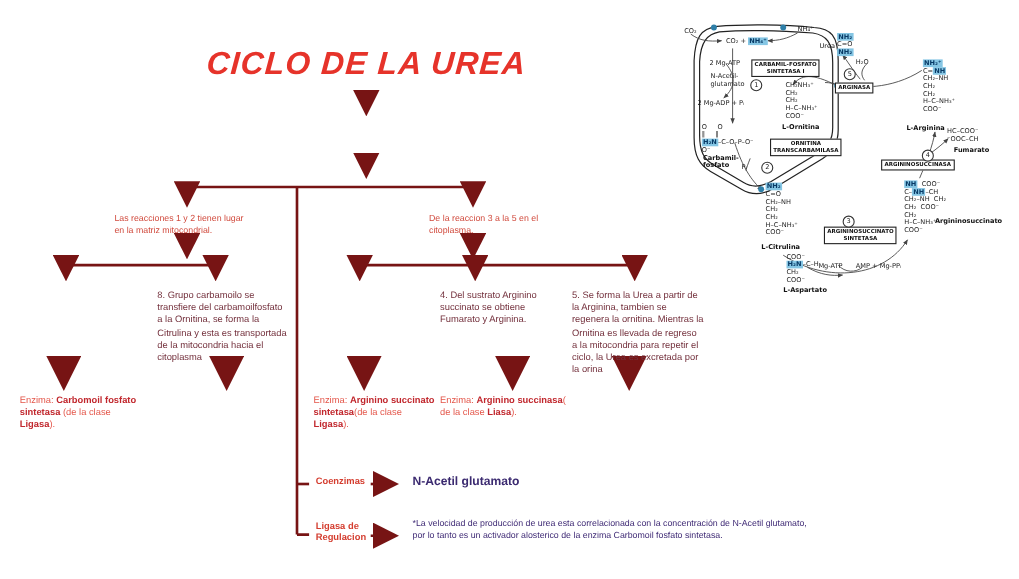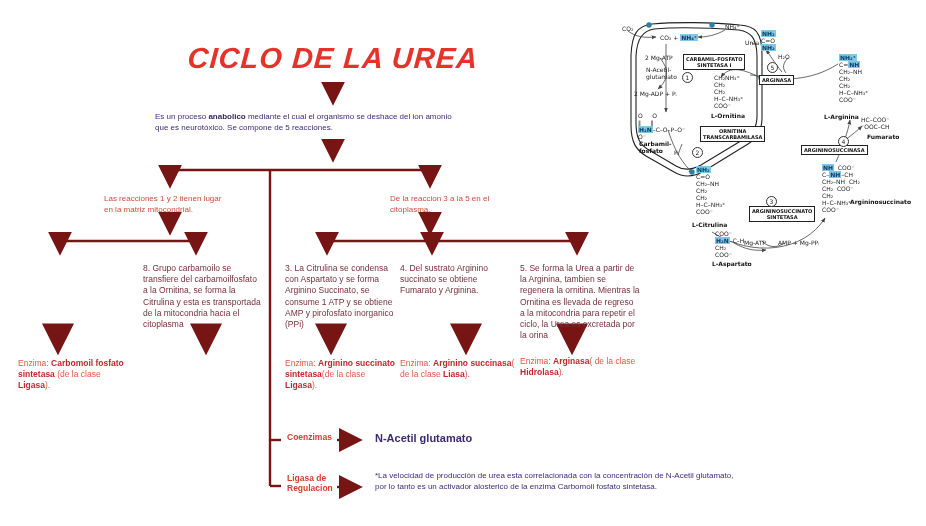--- a/index.html
+++ b/index.html
@@ -73,43 +73,36 @@
         <path d="M572,333 V349" marker-end="url(#ah)"></path>
       </g>
       <path d="M270,440 H281"></path>
       <path d="M337,440 H358" marker-end="url(#ah)"></path>
       <path d="M270,486 H281"></path>
       <path d="M337,487 H358" marker-end="url(#ah)"></path>
     </g>
   </svg>
 
   <h1 class="abs title">CICLO DE LA UREA</h1>
-  <div class="abs intro">
-    <span>Es un proceso </span><b>anabolico</b><span> mediante el cual el organismo se deshace del ion amonio que es neurotóxico. Se compone de 5 reacciones.</span>
-  </div>
 
   <div class="abs branch" style="left:104px;top:194px;width:128px">Las reacciones 1 y 2 tienen lugar en la matriz mitocondrial.</div>
   <div class="abs branch" style="left:390px;top:194px;width:108px">De la reaccion 3 a la 5 en el citoplasma.</div>
 
   <div class="abs rtext" style="left:143px;top:263px;width:120px">8. Grupo carbamoilo se transfiere del carbamoilfosfato a la Ornitina, se forma la Citrulina y esta es transportada de la mitocondria hacia el citoplasma</div>
-  <div class="abs rtext" style="left:285px;top:263px;width:115px">3. La Citrulina se condensa con Aspartato y se forma Arginino Succinato, se consume 1 ATP y se obtiene AMP y pirofosfato inorganico (PPi)</div>
   <div class="abs rtext" style="left:400px;top:263px;width:108px">4. Del sustrato Arginino succinato se obtiene Fumarato y Arginina.</div>
   <div class="abs rtext" style="left:520px;top:263px;width:120px">5. Se forma la Urea a partir de la Arginina, tambien se regenera la ornitina. Mientras la Ornitina es llevada de regreso a la mitocondria para repetir el ciclo, la Urea es excretada por la orina</div>
 
   <div class="abs enz" style="left:18px;top:358px;width:116px">
     <span class="epre">Enzima: </span><span class="ename">Carbomoil fosfato sintetasa</span><span class="epre"> (de la clase </span><span class="ename">Ligasa</span><span class="epre">).</span>
   </div>
   <div class="abs enz" style="left:400px;top:358px;width:118px">
     <span class="epre">Enzima: </span><span class="ename">Arginino succinasa</span><span class="epre">( de la clase </span><span class="ename">Liasa</span><span class="epre">).</span>
   </div>
   <div class="abs enz" style="left:285px;top:358px;width:112px">
     <span class="epre">Enzima: </span><span class="ename">Arginino succinato sintetasa</span><span class="epre">(de la clase </span><span class="ename">Ligasa</span><span class="epre">).</span>
-  </div>
-  <div class="abs enz" style="left:520px;top:356px;width:118px">
-    <span class="epre">Enzima: </span><span class="ename">Arginasa</span><span class="epre">( de la clase </span><span class="ename">Hidrolasa</span><span class="epre">).</span>
   </div>
 
   <div class="abs slabel" style="left:287px;top:432px;width:55px">Coenzimas</div>
   <div class="abs nacetil" style="left:375px;top:432px;width:130px">N-Acetil glutamato</div>
   <div class="abs slabel" style="left:287px;top:473px;width:50px">Ligasa de Regulacion</div>
   <div class="abs reg" style="left:375px;top:471px">
       <div><span>*La velocidad de producción de urea esta correlacionada con la concentración de N-Acetil glutamato, por lo tanto es un activador alosterico de la enzima Carbomoil fosfato sintetasa.</span></div>
     </div>
 
   <div class="abs diagram">

